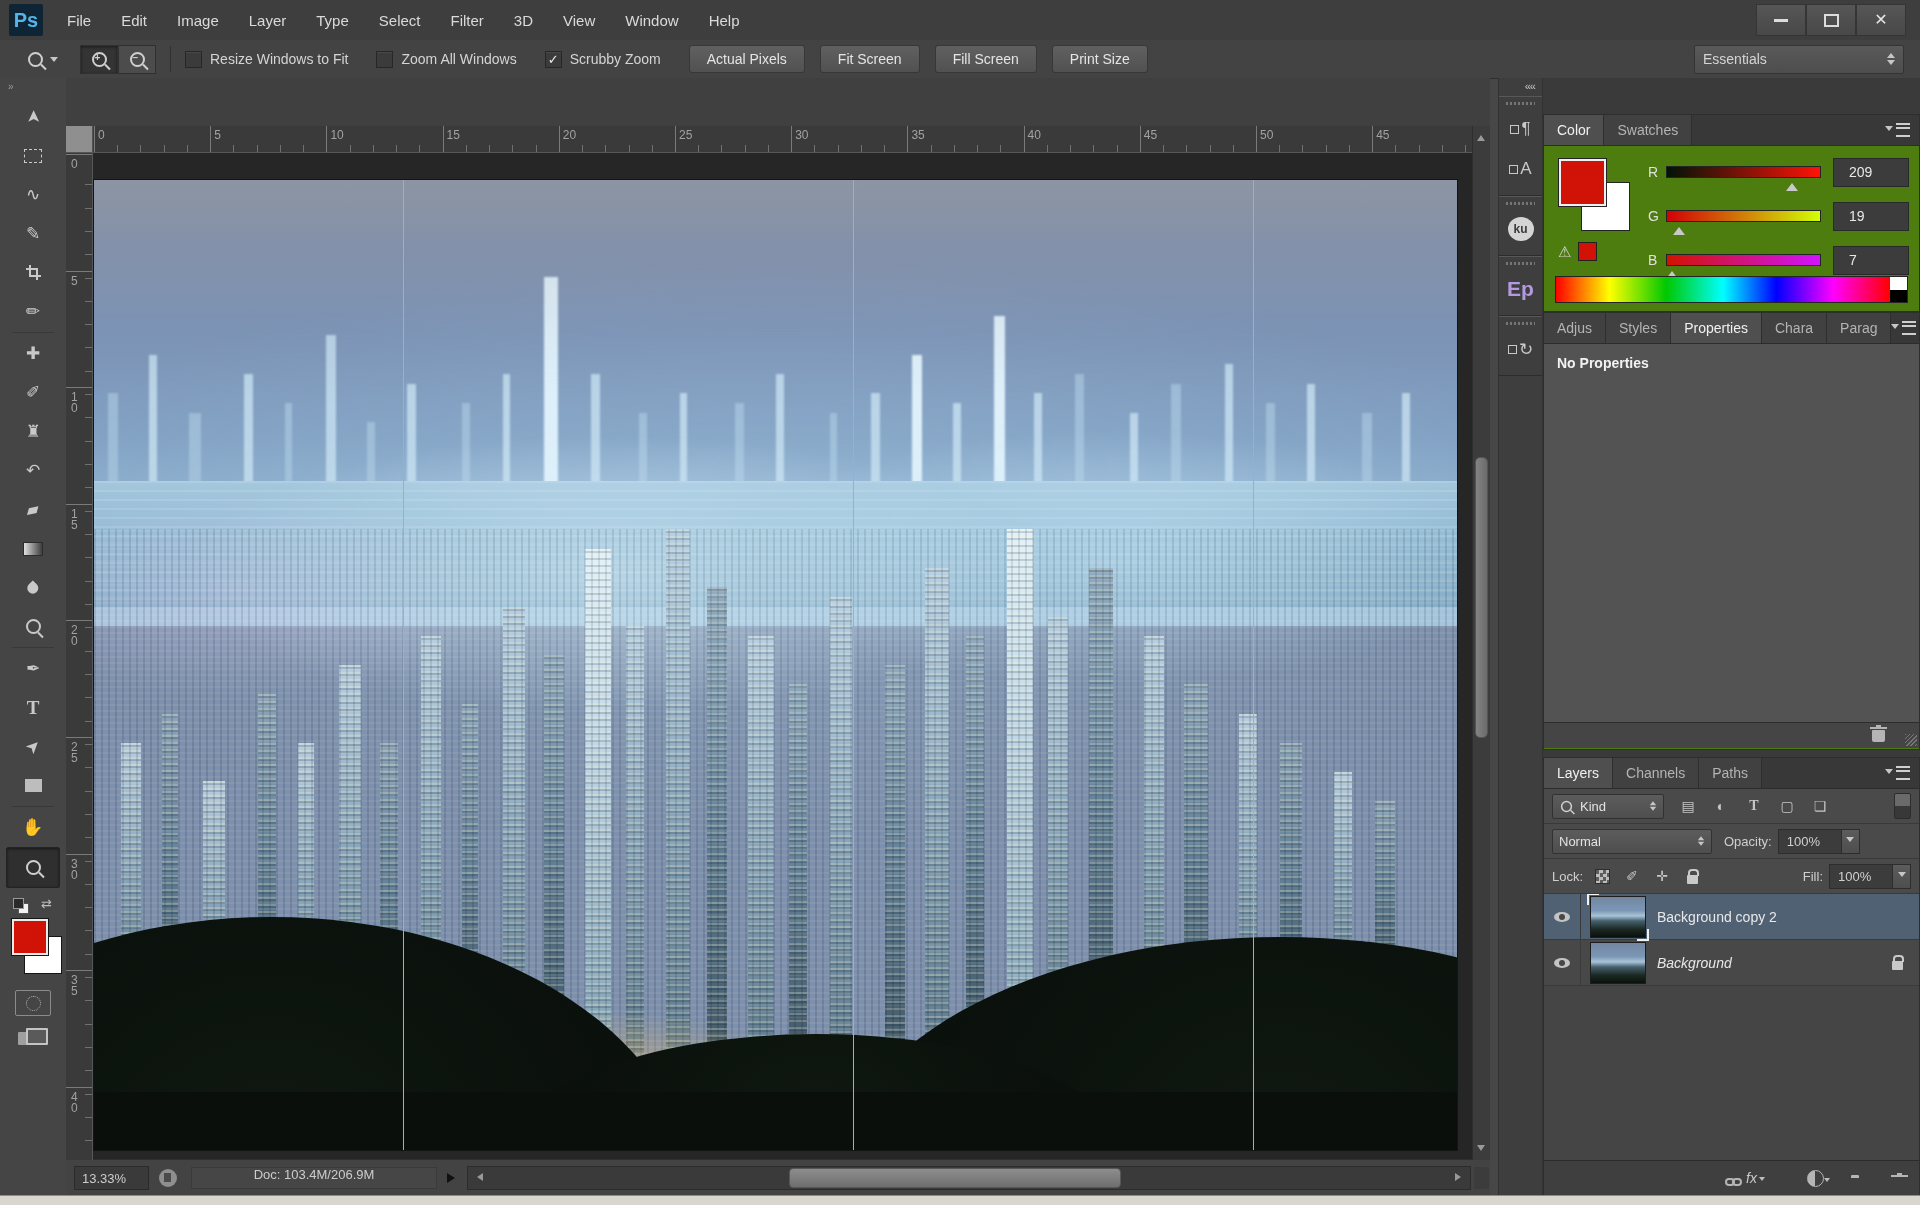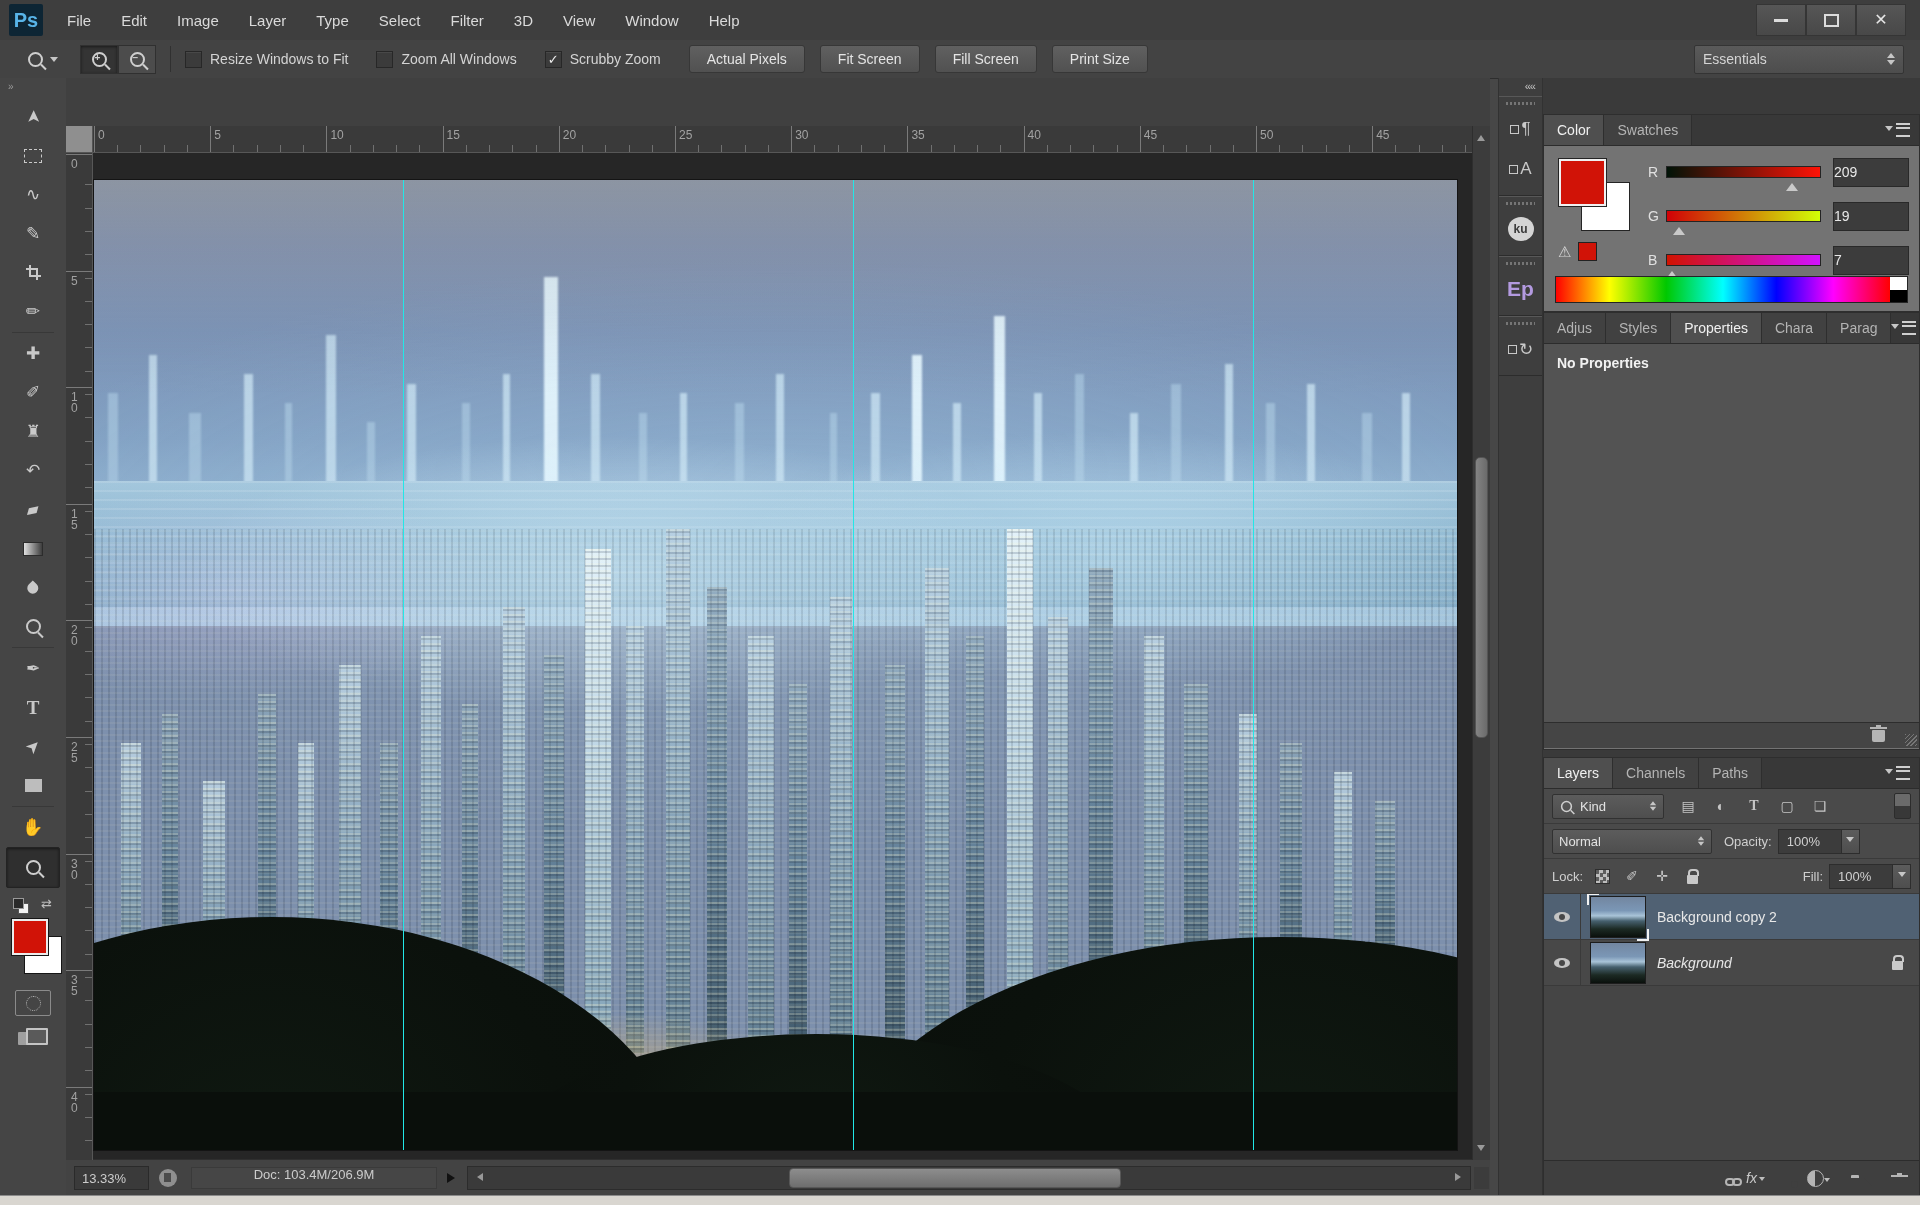--- a/index.html
+++ b/index.html
@@ -127,40 +127,40 @@
   .strip{position:absolute;top:78px;right:377px;width:43px;bottom:9px;background:#3e3e3e;border-left:1px solid #323232;border-right:1px solid #323232;}
   .strip-head{height:16px;text-align:right;color:#c3c3c3;font-size:11px;padding:2px 7px 0 0;letter-spacing:-1px;}
   .strip-group{border-top:1px solid #585858;border-bottom:1px solid #2c2c2c;padding:3px 0 6px;}
   .grip{height:3px;margin:2px 7px 4px;background:repeating-linear-gradient(90deg,#757575 0 2px,transparent 2px 4px);}
   .strip-icon{width:100%;height:40px;display:flex;align-items:center;justify-content:center;color:#c8c8c8;font-size:17px;}
   .strip-icon .sq{display:inline-block;width:7px;height:7px;border:1px solid #c8c8c8;margin-right:2px;}
   .strip-icon.kuler .bubble{width:26px;height:24px;background:#d4d4d4;border-radius:50%;color:#3a3a3a;font-size:12px;font-weight:bold;display:flex;align-items:center;justify-content:center;}
   .strip-icon.ep{color:#b39ae0;font-size:21px;font-weight:bold;font-style:normal;}
   
   .dock{position:absolute;top:78px;right:0;width:377px;bottom:9px;background:#3a3a3a;}
-  .pgroup{position:absolute;left:0;right:0;background:#737373;border:1px solid #2e2e2e;}
+  .pgroup{position:absolute;left:0;right:0;background:#4d7c0f;border:1px solid #2e2e2e;}
   .ptabs{height:30px;background:#383838;display:flex;align-items:stretch;border-bottom:1px solid #2c2c2c;}
   .ptab{padding:0 13px;display:flex;align-items:center;font-size:14px;color:#b4b4b4;background:#414141;border-right:1px solid #2e2e2e;white-space:nowrap;}
   .ptab.active{background:#4f4f4f;color:#f0f0f0;}
   .pmenu{margin-left:auto;display:flex;align-items:center;gap:3px;padding-right:9px;color:#cfcfcf;}
   .pmenu .bars{display:inline-block;width:14px;height:10px;border-top:2px solid #cfcfcf;border-bottom:2px solid #cfcfcf;position:relative;}
   .pmenu .bars::after{content:"";position:absolute;left:0;right:0;top:2px;height:2px;background:#cfcfcf;}
   
   .color-body{position:relative;height:165px;}
   .fgsw{position:absolute;left:14px;top:12px;width:47px;height:47px;border:1px solid #242424;box-shadow:inset 0 0 0 2px #f0f0f0;z-index:2;}
   .bgsw{position:absolute;left:37px;top:36px;width:47px;height:47px;background:#fff;border:1px solid #242424;}
   .gamut{position:absolute;left:14px;top:96px;display:flex;align-items:center;gap:7px;}
   .gamut .warn{color:#d5d5d5;font-size:15px;}
   .gamut .gsw{width:17px;height:17px;border:1px solid #222;}
   .channels{position:absolute;left:104px;top:4px;right:10px;}
   .chrow{display:flex;align-items:center;height:44px;}
   .chlabel{width:18px;color:#e0e0e0;font-size:14px;}
   .chslider{flex:1;height:10px;border:1px solid #242424;position:relative;margin-right:12px;}
   .chthumb{position:absolute;top:10px;width:0;height:0;border:6px solid transparent;border-bottom:8px solid #c9c9c9;transform:translateX(-6px);}
-  .chval{width:76px;height:29px;background:#3c3c3c;border:1px solid #292929;color:#e8e8e8;font-size:14px;display:flex;align-items:center;box-sizing:border-box;}
+  .chval{width:76px;height:29px;background:#3c3c3c;border:1px solid #292929;color:#e8e8e8;font-size:14px;display:flex;align-items:center;padding-left:15px;box-sizing:border-box;}
   .spectrum{position:absolute;left:11px;right:11px;bottom:8px;height:25px;display:flex;border:1px solid #242424;}
   .spec-grad{flex:1;background:linear-gradient(90deg,#ff0000 0%,#ffff00 16%,#00c800 33%,#00ffff 50%,#0000ff 66%,#ff00ff 83%,#ff0000 100%);}
   .spec-bw{width:17px;display:flex;flex-direction:column;}
   .spec-bw .w{flex:1;background:#fff;}
   .spec-bw .b{flex:1;background:#000;}
   
   .props-body{height:378px;background:#535353;padding:11px 0 0 13px;box-sizing:border-box;}
   .props-msg{font-size:14px;font-weight:bold;color:#f2f2f2;}
   .props-footer{height:25px;background:#454545;border-top:1px solid #2d2d2d;display:flex;align-items:center;justify-content:flex-end;padding-right:34px;position:relative;}
   .gripcorner{position:absolute;right:2px;bottom:2px;width:12px;height:12px;background:repeating-linear-gradient(135deg,#777 0 1px,transparent 1px 3px);}

